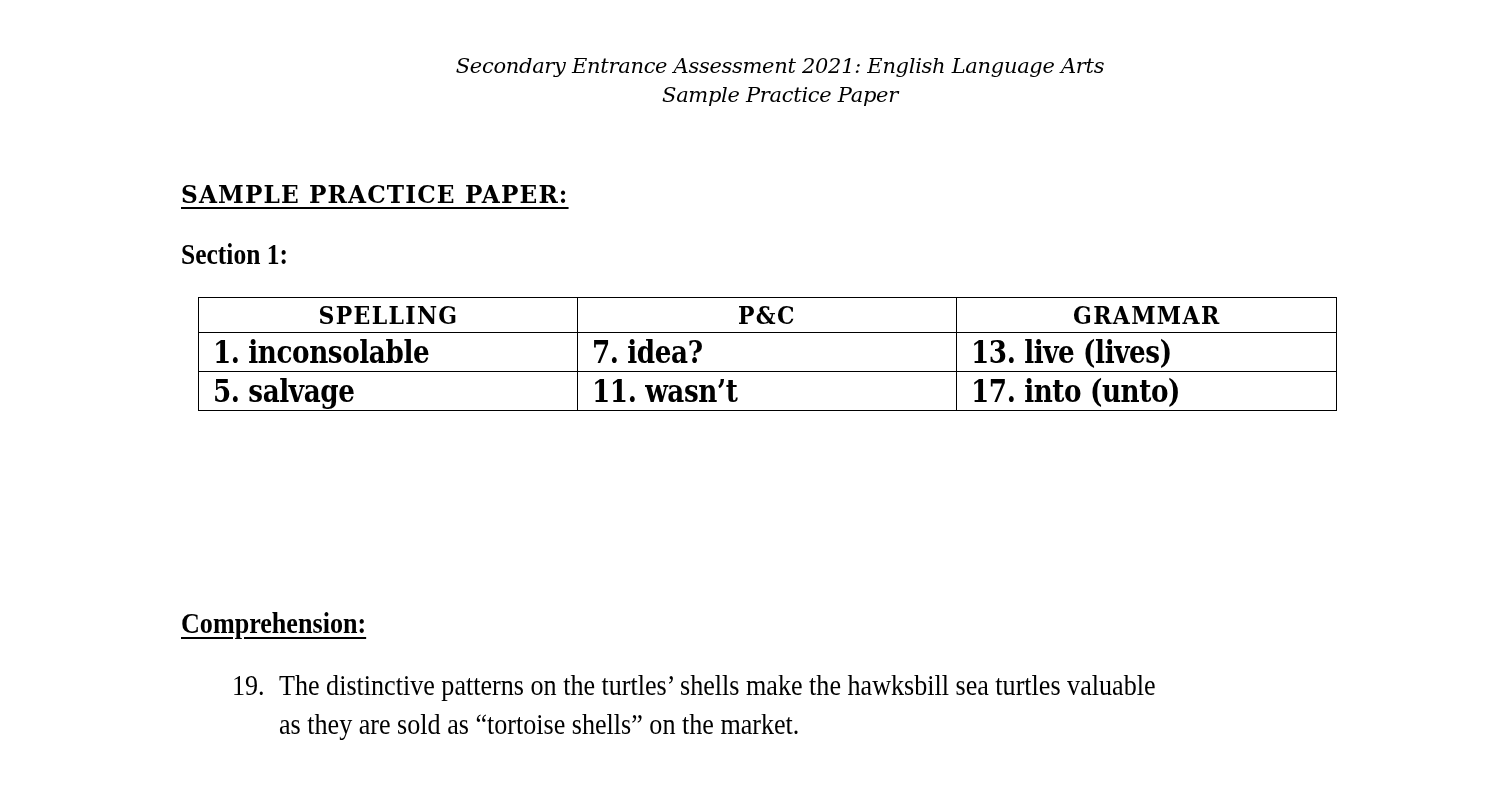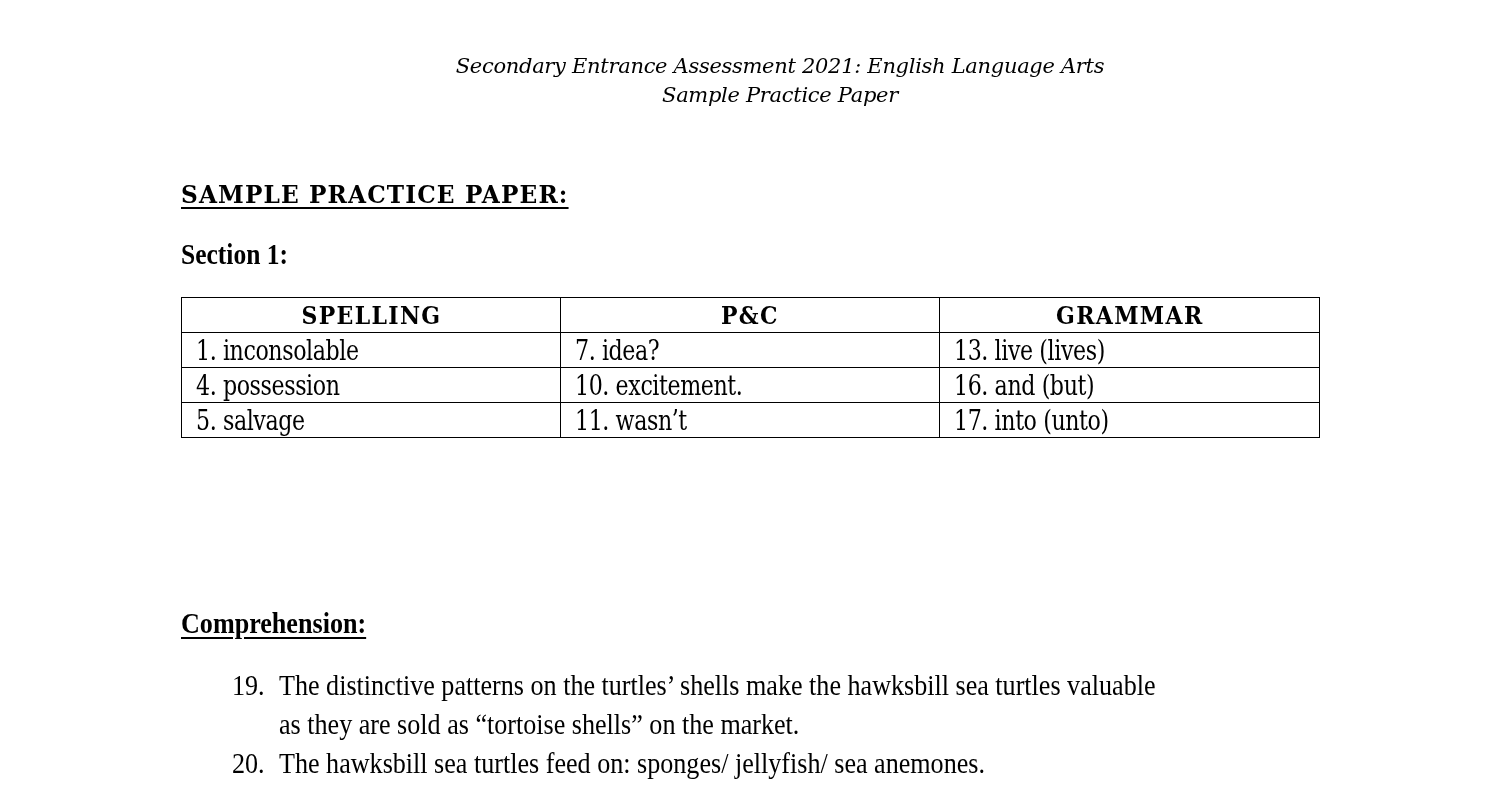--- a/index.html
+++ b/index.html
@@ -49,21 +49,21 @@
       font-family: "Liberation Serif", serif;
       font-weight: bold;
       font-size: 29px;
       transform: scaleX(0.88);
       transform-origin: left center;
       white-space: nowrap;
     }
     table.answers {
       position: absolute;
       top: 297px;
-      left: 181px;
+      left: 198px;
       width: 1138px;
       border-collapse: collapse;
       table-layout: fixed;
     }
     table.answers th, table.answers td {
       border: 1.5px solid #000;
       height: 34px;
       padding: 0 0 0 14px;
       vertical-align: middle;
       overflow: hidden;
@@ -76,21 +76,22 @@
       font-weight: bold;
       font-size: 25px;
       letter-spacing: 1.5px;
     }
     table.answers th span {
       display: inline-block;
       transform: scaleX(0.88);
     }
     table.answers td {
       font-family: "DejaVu Serif", serif;
-      font-size: 27px;
+      font-size: 32px;
+      font-weight: bold;
     }
     table.answers td span.cell-text {
       display: inline-block;
       transform: scaleX(0.82);
       transform-origin: left center;
       letter-spacing: -0.5px;
     }
     .comp-title {
       position: absolute;
       top: 607px;
@@ -158,37 +159,28 @@
       <th><span>GRAMMAR</span></th>
     </tr>
   </thead>
   <tbody>
     <tr>
       <td><span class="cell-text">1. inconsolable</span></td>
       <td><span class="cell-text">7. idea?</span></td>
       <td><span class="cell-text">13. live (lives)</span></td>
     </tr>
     <tr>
-      <td><span class="cell-text">4. possession</span></td>
-      <td><span class="cell-text">10. excitement.</span></td>
-      <td><span class="cell-text">16. and (but)</span></td>
-    </tr>
-    <tr>
       <td><span class="cell-text">5. salvage</span></td>
       <td><span class="cell-text">11. wasn’t</span></td>
       <td><span class="cell-text">17. into (unto)</span></td>
     </tr>
   </tbody>
 </table>
 
 <div class="comp-title">Comprehension:</div>
 
 <div class="comp-list">
   <div class="comp-item">
     <span class="comp-num">19.</span>
     <span class="comp-text">The distinctive patterns on the turtles’ shells make the hawksbill sea turtles valuable</span>
     <span class="comp-text">as they are sold as “tortoise shells” on the market.</span>
   </div>
-  <div class="comp-item">
-    <span class="comp-num">20.</span>
-    <span class="comp-text">The hawksbill sea turtles feed on: sponges/ jellyfish/ sea anemones.</span>
-  </div>
 </div>
 
 </body></html>

